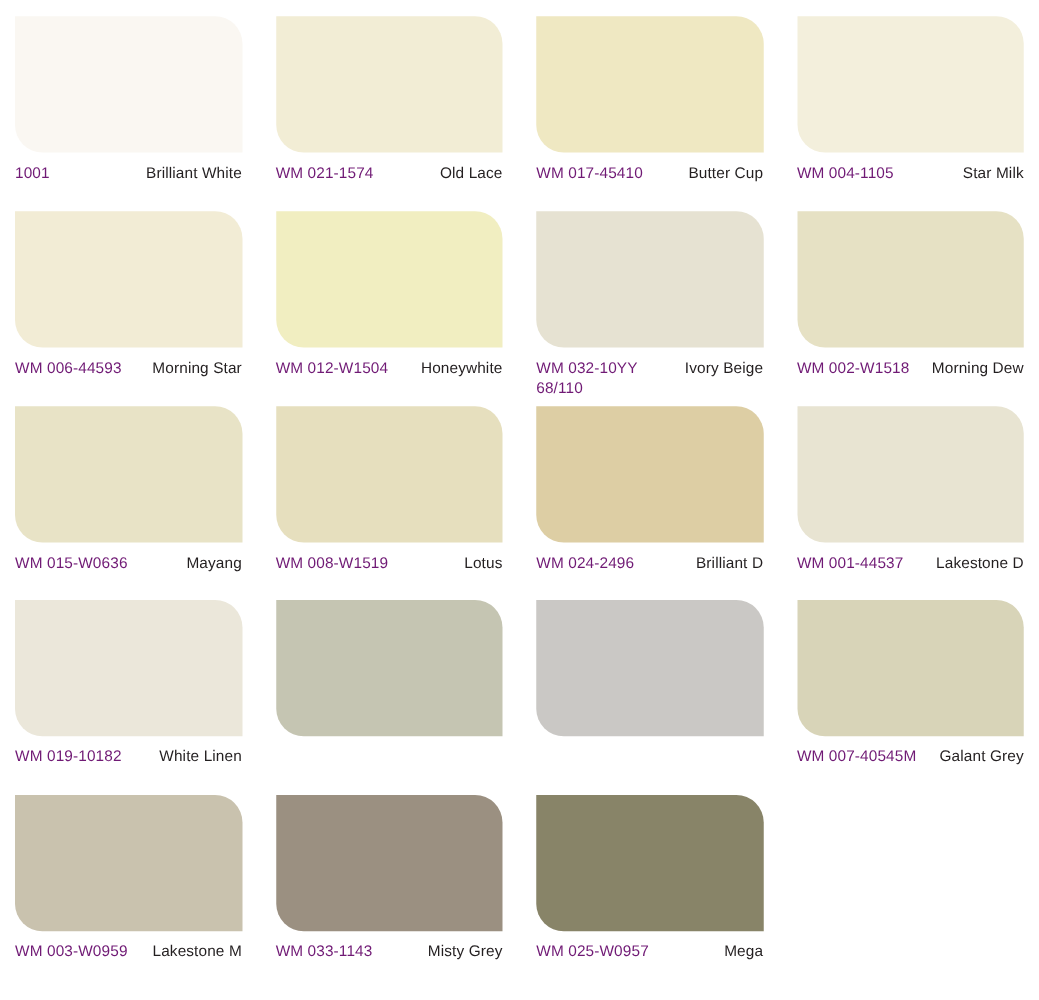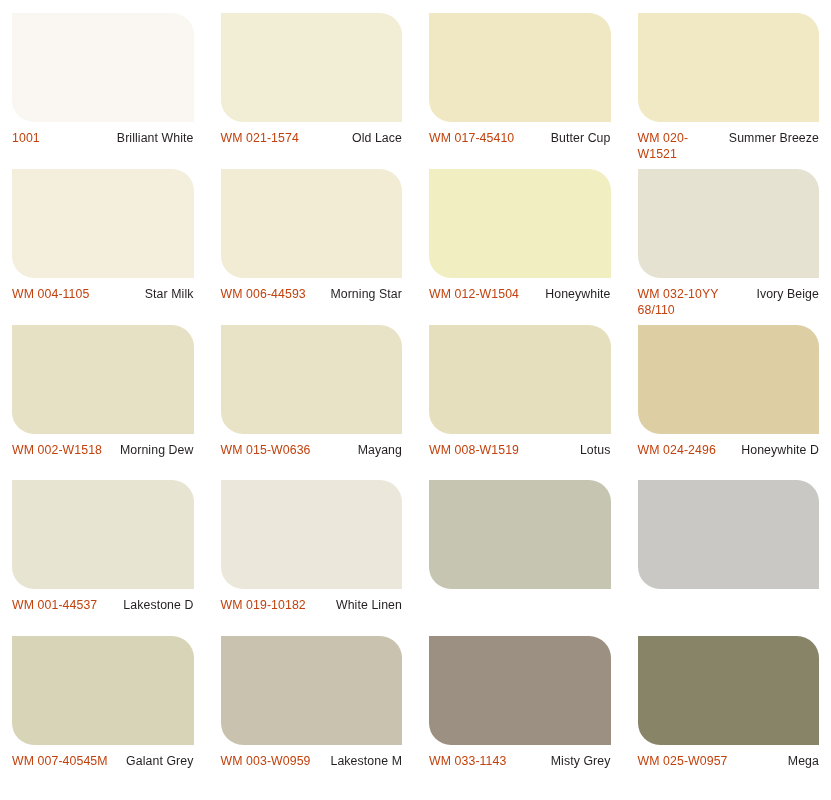--- a/index.html
+++ b/index.html
@@ -37,21 +37,21 @@
   .swatch-caption {
     display: flex;
     flex-direction: row;
     align-items: flex-start;
     justify-content: space-between;
     margin-top: 9px;
     gap: 6px;
   }
   .swatch-code {
     font-size: 12.3px;
-    color: #c2410c;
+    color: #701a75;
     line-height: 1.28;
     letter-spacing: 0.1px;
     text-align: left;
     white-space: pre-line;
   }
   .swatch-name {
     font-size: 12.3px;
     color: #231f20;
     line-height: 1.28;
     letter-spacing: 0.1px;
@@ -76,27 +76,20 @@
       <div class="swatch-caption">
         <span class="swatch-code">WM 021-1574</span>
         <span class="swatch-name">Old Lace</span>
       </div>
     </div>
     <div class="swatch-cell">
       <div class="swatch-chip" style="background: rgb(239, 232, 194);"></div>
       <div class="swatch-caption">
         <span class="swatch-code">WM 017-45410</span>
         <span class="swatch-name">Butter Cup</span>
-      </div>
-    </div>
-    <div class="swatch-cell">
-      <div class="swatch-chip" style="background: rgb(240, 233, 195);"></div>
-      <div class="swatch-caption">
-        <span class="swatch-code">WM 020-W1521</span>
-        <span class="swatch-name">Summer Breeze</span>
       </div>
     </div>
     <div class="swatch-cell">
       <div class="swatch-chip" style="background: rgb(243, 239, 220);"></div>
       <div class="swatch-caption">
         <span class="swatch-code">WM 004-1105</span>
         <span class="swatch-name">Star Milk</span>
       </div>
     </div>
     <div class="swatch-cell">
@@ -139,21 +132,21 @@
       <div class="swatch-chip" style="background: rgb(230, 223, 190);"></div>
       <div class="swatch-caption">
         <span class="swatch-code">WM 008-W1519</span>
         <span class="swatch-name">Lotus</span>
       </div>
     </div>
     <div class="swatch-cell">
       <div class="swatch-chip" style="background: rgb(221, 206, 164);"></div>
       <div class="swatch-caption">
         <span class="swatch-code">WM 024-2496</span>
-        <span class="swatch-name">Honeywhite D</span>
+        <span class="swatch-name">Brilliant D</span>
       </div>
     </div>
     <div class="swatch-cell">
       <div class="swatch-chip" style="background: rgb(232, 228, 210);"></div>
       <div class="swatch-caption">
         <span class="swatch-code">WM 001-44537</span>
         <span class="swatch-name">Lakestone D</span>
       </div>
     </div>
     <div class="swatch-cell">

